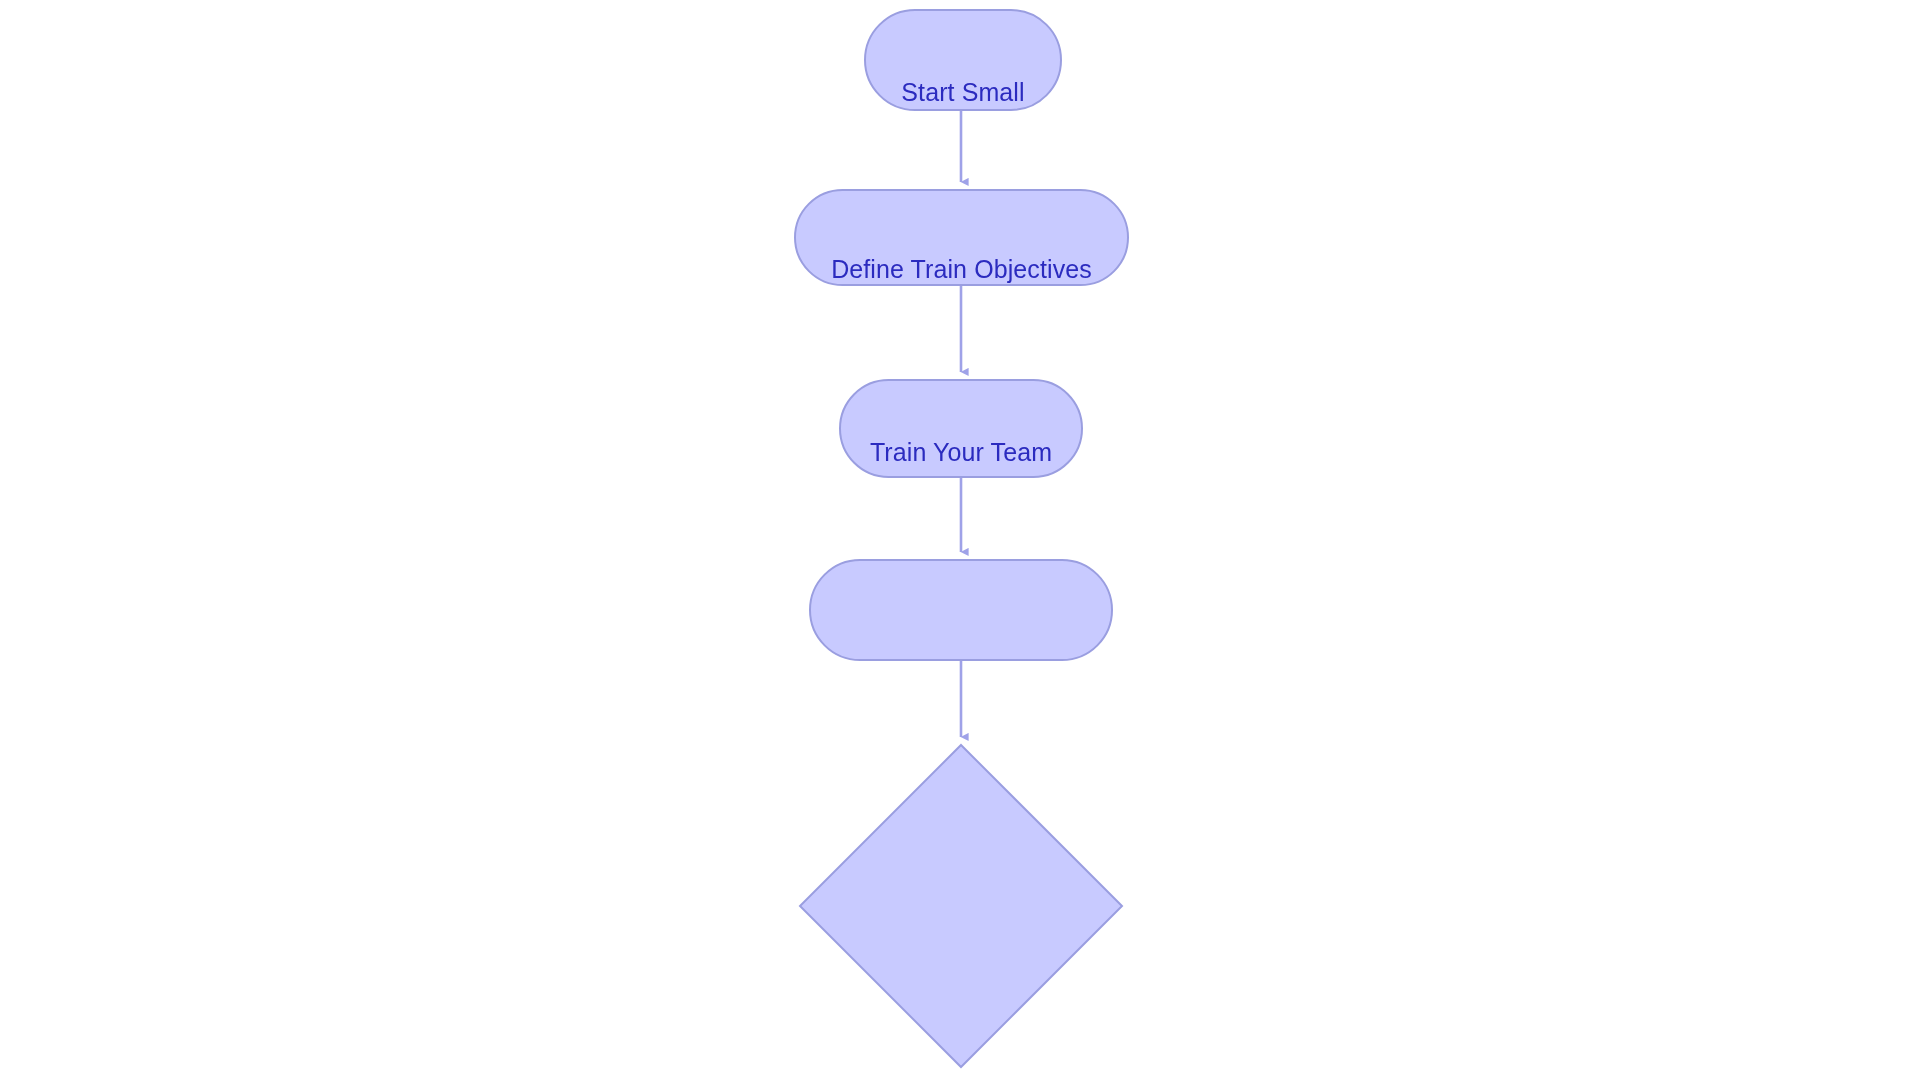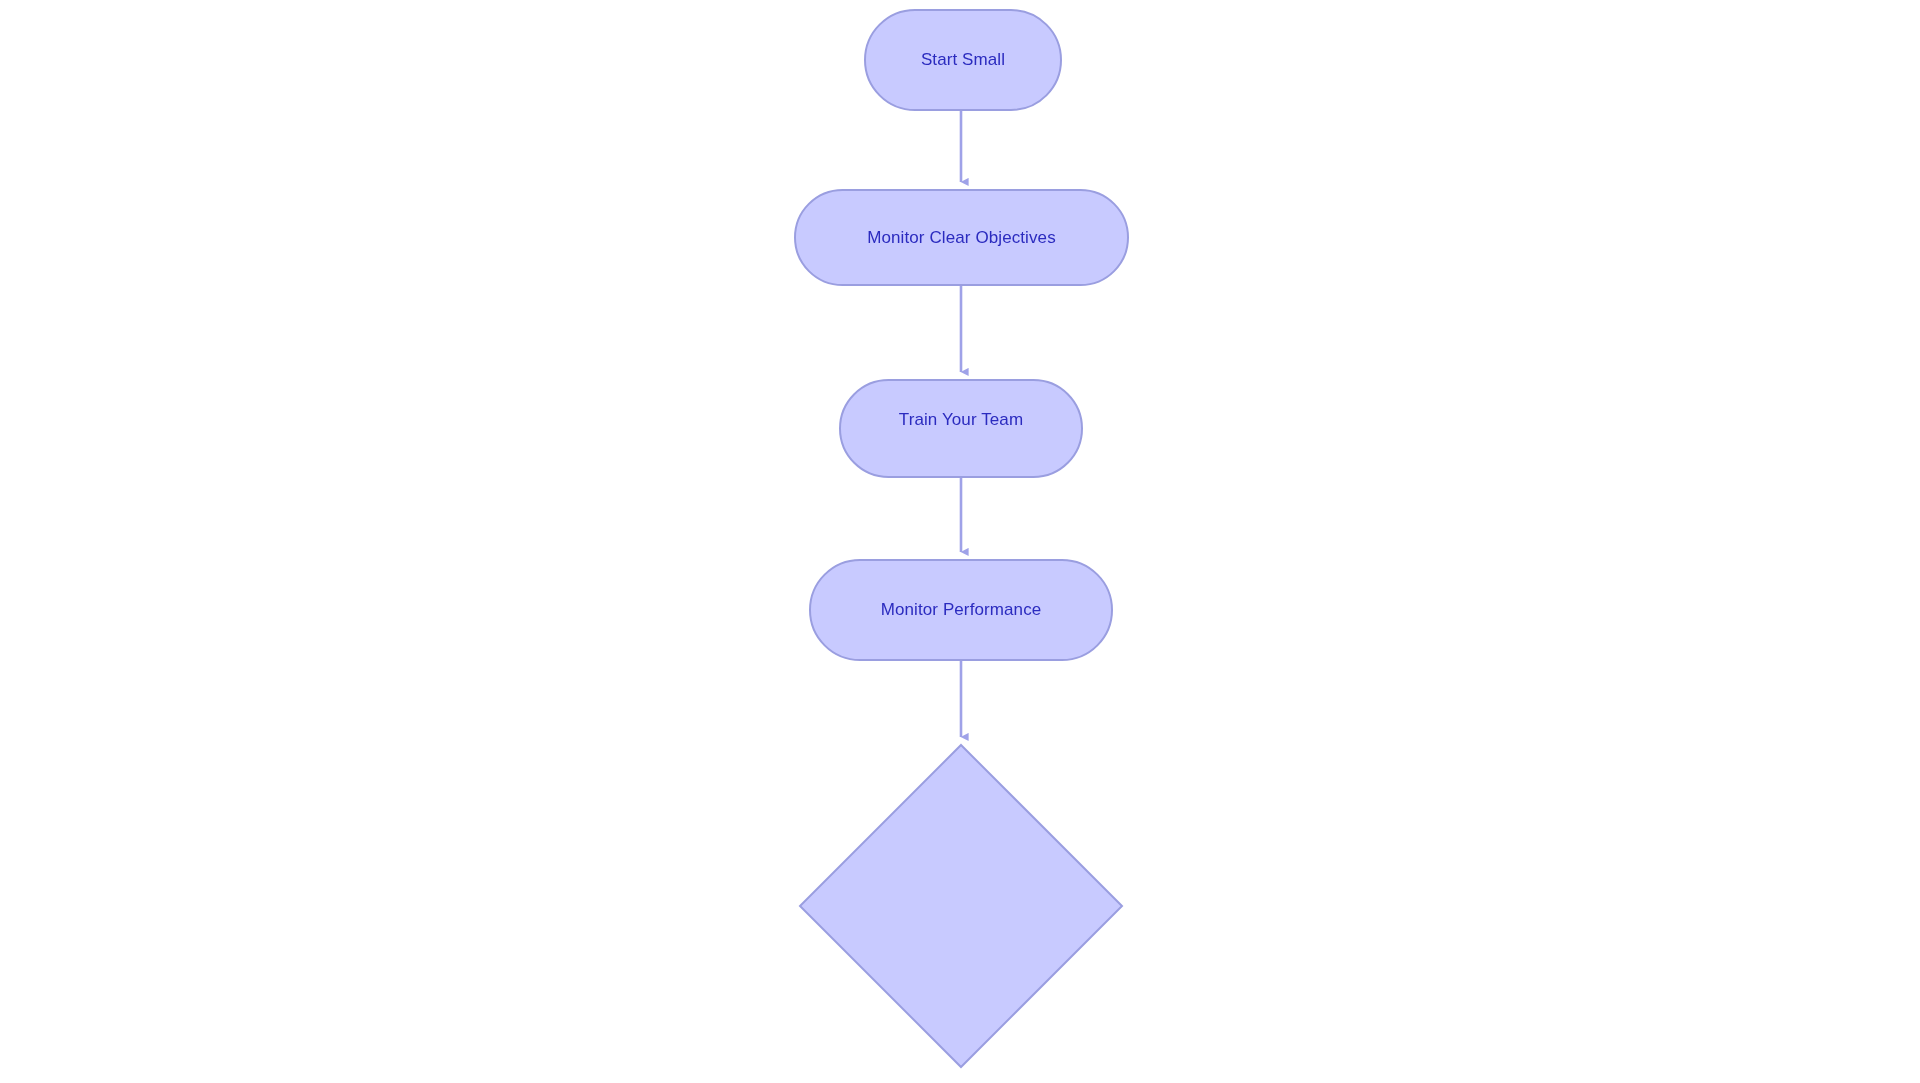--- a/index.html
+++ b/index.html
@@ -30,27 +30,28 @@
     height: 1083px;
   }
 
   .node-label {
     position: absolute;
     display: flex;
     align-items: center;
     justify-content: center;
     text-align: center;
     color: #2b2bbf;
-    font-size: 17px;
+    font-size: 25px;
     font-weight: 400;
     letter-spacing: 0.1px;
     line-height: 1.15;
     white-space: nowrap;
     pointer-events: none;
     user-select: none;
+    margin-top: 32px;
   }
 
   
   #label-node-1 { left: 865px;  top: 10px;  width: 196px; height: 100px; }
   #label-node-2 { left: 795px;  top: 190px; width: 333px; height: 95px;  }
   #label-node-3 { left: 840px;  top: 380px; width: 242px; height: 80px;  }
   #label-node-4 { left: 810px;  top: 560px; width: 302px; height: 100px; }
   #label-node-5 { left: 800px;  top: 875px; width: 322px; height: 60px;  }
 </style>
 </head>
@@ -84,20 +85,19 @@
       <rect x="840" y="380" width="242" height="97" rx="48.5" ry="48.5" fill="#c8caff" stroke="#9a9ee0" stroke-width="2"></rect>
 
       <rect x="810" y="560" width="302" height="100" rx="50" ry="50" fill="#c8caff" stroke="#9a9ee0" stroke-width="2"></rect>
 
       <polygon points="961,745 1122,906 961,1067 800,906" fill="#c8caff" stroke="#9a9ee0" stroke-width="2"></polygon>
     </g>
   </svg>
 
   <div class="node-label" id="label-node-1">Start Small</div>
 
-  <div class="node-label" id="label-node-2">Monitor Clear Objectives</div>
+  <div class="node-label" id="label-node-2">Define Train Objectives</div>
 
   <div class="node-label" id="label-node-3">Train Your Team</div>
 
-  <div class="node-label" id="label-node-4">Monitor Performance</div>
 
 
 </div>
 
 </body></html>

